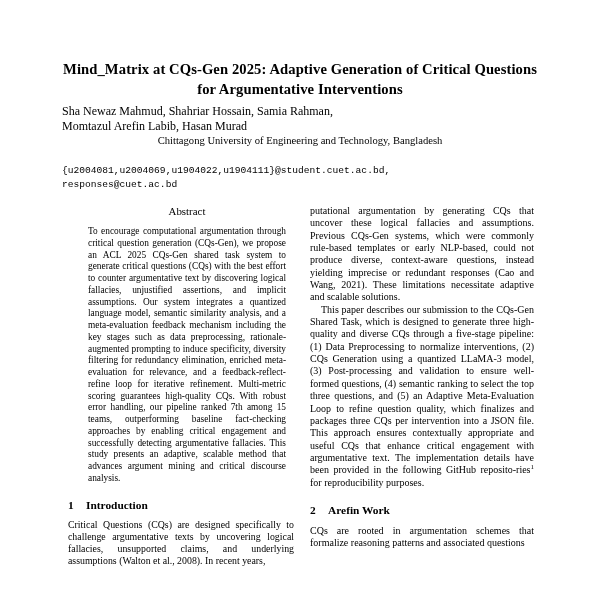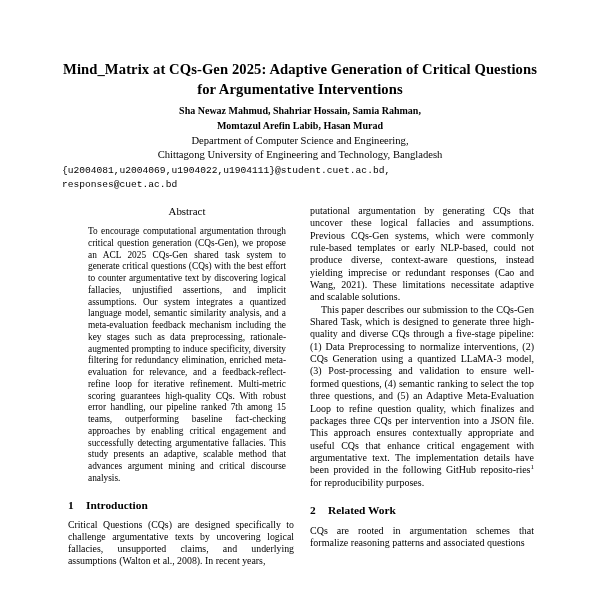--- a/index.html
+++ b/index.html
@@ -28,23 +28,23 @@
     font-size: 14.6px;
     line-height: 19.5px;
     letter-spacing: 0.1px;
   }
 
   .authors {
     position: absolute;
     left: 62px;
     top: 104px;
     width: 476px;
-    text-align: center;
-    font-weight: bold;
-    font-size: 10px;
+    text-align: left;
+    font-weight: normal;
+    font-size: 12px;
     line-height: 14.6px;
   }
 
   .affil {
     position: absolute;
     left: 62px;
     top: 134px;
     width: 476px;
     text-align: center;
     font-size: 10.6px;
@@ -141,21 +141,20 @@
 <div class="page">
 
   <div class="title">Mind_Matrix at CQs-Gen 2025:  Adaptive Generation of Critical Questions for Argumentative Interventions</div>
 
   <div class="authors">
     <div>Sha Newaz Mahmud, Shahriar Hossain, Samia Rahman,</div>
     <div>Momtazul Arefin Labib, Hasan Murad</div>
   </div>
 
   <div class="affil">
-    <div>Department of Computer Science and Engineering,</div>
     <div>Chittagong University of Engineering and Technology, Bangladesh</div>
   </div>
 
   <div class="emails">
     <div>{u2004081,u2004069,u1904022,u1904111}@student.cuet.ac.bd,</div>
     <div>responses@cuet.ac.bd</div>
   </div>
 
   <div class="col-left">
     <div class="abstract-block">
@@ -172,19 +171,19 @@
     </div>
   </div>
 
   <div class="col-right">
     <p class="para">putational argumentation by generating CQs that uncover these logical fallacies and assumptions. Previous CQs-Gen systems, which were commonly rule-based templates or early NLP-based, could not produce diverse, context-aware questions, instead yielding imprecise or redundant responses (Cao and Wang, 2021).  These limitations necessitate adaptive and scalable solutions.</p>
     <p class="para indent"><span>This paper describes our submission to the CQs-Gen Shared Task, which is designed to generate three high-quality and diverse CQs through a five-stage pipeline: (1) Data Preprocessing to normalize interventions, (2) CQs Generation using a quantized LLaMA-3 model, (3) Post-processing and validation to ensure well-formed questions, (4) semantic ranking to select the top three questions, and (5) an Adaptive Meta-Evaluation Loop to refine question quality, which finalizes and packages three CQs per intervention into a JSON file.  This approach ensures contextually appropriate and useful CQs that enhance critical engagement with argumentative text. The implementation details have been provided in the following GitHub reposito-</span><span>ries</span><sup>1</sup><span> for reproducibility purposes.</span></p>
 
     <div>
       <div class="sec-head">
         <span class="num">2</span>
-        <span>Related Work</span>
+        <span>Arefin Work</span>
       </div>
       <p class="para">CQs are rooted in argumentation schemes that formalize reasoning patterns and associated questions</p>
     </div>
   </div>
 
 </div>
 
 </body></html>

